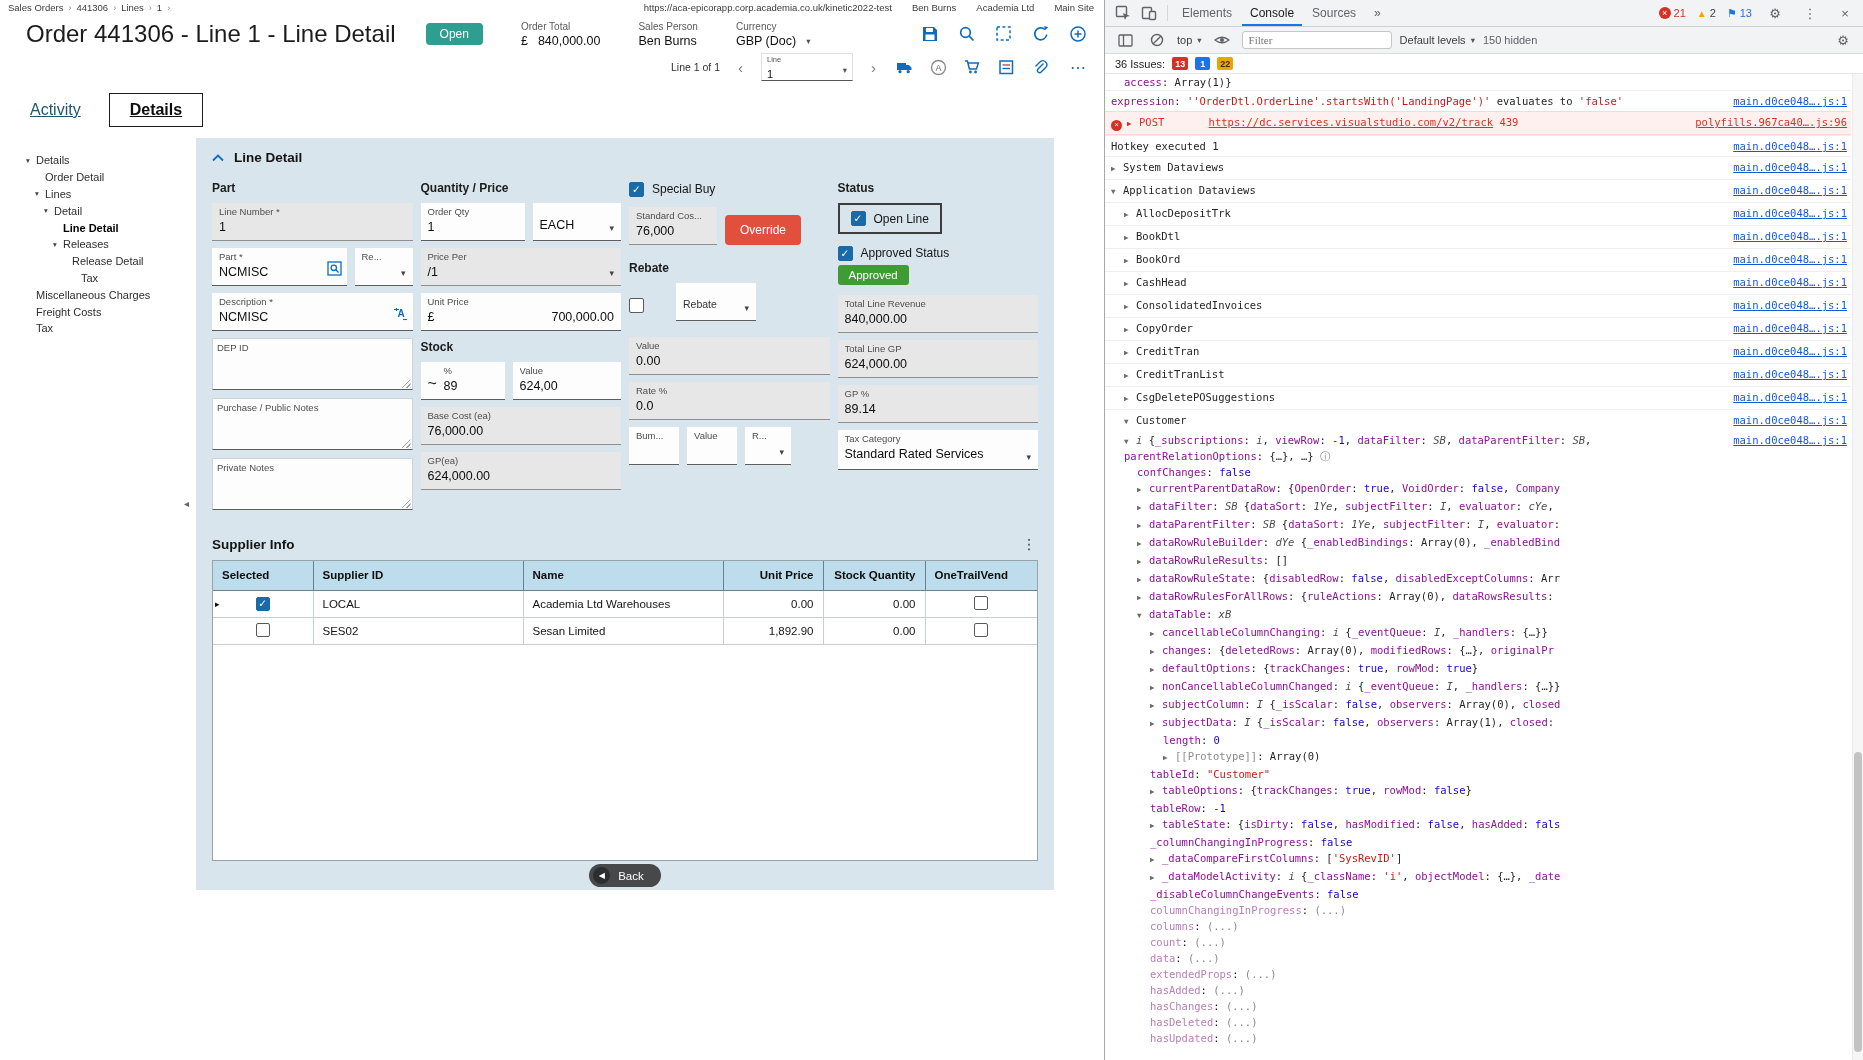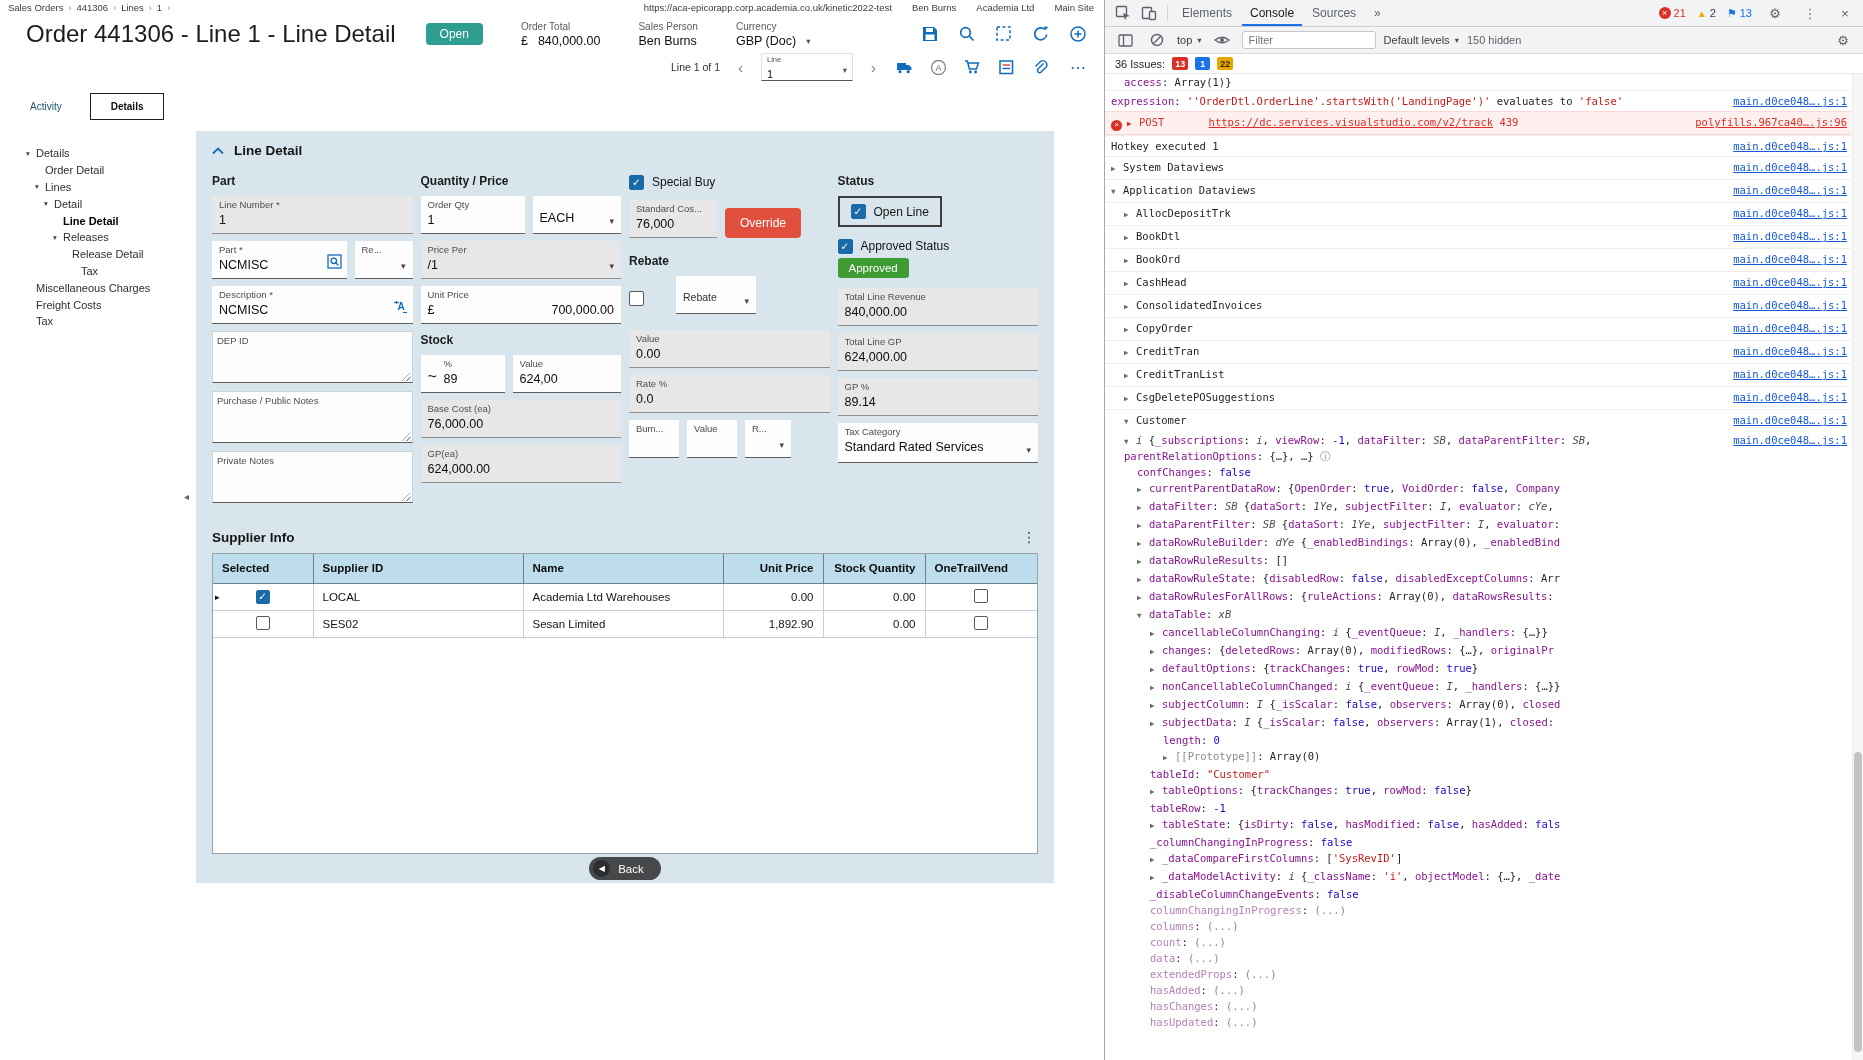--- a/index.html
+++ b/index.html
@@ -28,21 +28,21 @@
 .hdr-row2 { display:flex; align-items:center; justify-content:flex-end; gap:14px; padding:5px 2px 2px 0; }
 .line-pos { font-size:10.5px; color:#333; }
 .nav-chev { font-size:15px; color:#7a7a7a; padding:0 4px; }
 .line-field { width:92px; height:28px; background:#fff; border:1px solid #e0e0e0; border-bottom:1.5px solid #555; position:relative; padding:1px 5px; }
 .line-field .lfl { font-size:7.5px; color:#555; display:block; }
 .line-field .lfv { font-size:11px; color:#111; }
 .line-field .ddc { position:absolute; right:5px; bottom:5px; }
 .overflow-dots { font-size:16px; color:#0f6cbd; margin-left:6px; }
 
 .tabs { display:flex; align-items:center; gap:28px; padding:10px 0 9px 30px; }
-.tab { font-size:10px; color:#1f566e; }
+.tab { font-size:16px; color:#1f566e;text-decoration:underline; }
 .tab.active { border:1.6px solid #1f1f1f; padding:7px 20px; font-weight:bold; color:#0d0d0d; background:#fff; }
 
 .content { flex:1; display:flex; overflow:hidden; position:relative; }
 .splitter { position:absolute; left:184px; top:362px; font-size:10px; color:#666; }
 .tree { flex:0 0 196px; padding:16px 0 0 26px; font-size:11px; color:#2e2e2e; }
 .tree-item { display:flex; align-items:center; height:16.8px; white-space:nowrap; }
 .tree-item .tl {}
 .tree-item.selected .tl { font-weight:bold; color:#000; }
 .tree-arrow { display:inline-block; width:10px; font-size:7.5px; color:#444; }
 
@@ -108,21 +108,21 @@
 .bdg { display:inline-flex; align-items:center; gap:3px; font-size:11px; }
 .bdg.err { color:#d93025; }
 .bdg.warn { color:#3c4043; }
 .bdg.flag { color:#1a73e8; }
 .eicon { font-style:normal; width:12px; height:12px; border-radius:50%; background:#d93025; color:#fff; font-size:9px; display:inline-flex; align-items:center; justify-content:center; }
 .wicon { font-style:normal; color:#f5a70a; font-size:10px; }
 .ficon2 { font-style:normal; color:#1a73e8; font-size:11px; }
 
 .dt-toolbar { flex:0 0 27px; background:#f1f3f4; border-bottom:1px solid #d9dcdf; display:flex; align-items:center; gap:8px; padding:0 8px; font-size:11px; color:#3c4043; }
 .dt-drop { display:inline-flex; align-items:center; gap:5px; color:#3c4043; }
-.filter-input { width:134px; height:18px; border:1px solid #c6c6c6; border-radius:3px; font-size:11px; padding:0 6px; color:#333; background:#fff; font-family:Liberation Sans, sans-serif; }
+.filter-input { width:150px; height:18px; border:1px solid #c6c6c6; border-radius:3px; font-size:11px; padding:0 6px; color:#333; background:#fff; font-family:Liberation Serif, serif; }
 .hidden-count { color:#5f6368; }
 
 .dt-issues { flex:0 0 20px; border-bottom:1px solid #e8e8e8; display:flex; align-items:center; gap:7px; padding:0 10px; font-size:11px; color:#202124; background:#fff; }
 .chips { display:inline-flex; align-items:center; gap:7px; }
 .chip { display:inline-flex; align-items:center; justify-content:center; min-width:15px; height:13px; padding:0 3px; border-radius:2px; color:#fff; font-size:9px; font-weight:bold; }
 
 .console { flex:1; overflow:hidden; font-family:"DejaVu Sans Mono",monospace; font-size:10.5px; padding-right:12px; }
 .cline { position:relative; line-height:14px; padding:1px 4px 1px 6px; white-space:nowrap; overflow:hidden; color:#242424; }
 .cline.sep { border-top:1px solid #eeeeee; padding-top:3px; padding-bottom:3px; }
 .cline.wrap { white-space:normal; }
@@ -677,19 +677,20 @@
       <div class="cline" style="padding-left: 45px;"><span class="carrow">▶</span><span><span class="tk-n">_dataCompareFirstColumns</span><span class="tk-p">: [</span><span class="tk-s">'SysRevID'</span><span class="tk-p">]</span></span></div>
       <div class="cline" style="padding-left: 45px;"><span class="carrow">▶</span><span><span class="tk-n">_dataModelActivity</span><span class="tk-p">: </span><span class="tk-it">i</span><span class="tk-p"> {</span><span class="tk-n">_className</span><span class="tk-p">: </span><span class="tk-s">'i'</span><span class="tk-p">, </span><span class="tk-n">objectModel</span><span class="tk-p">: {…}, </span><span class="tk-n">_date</span></span></div>
       <div class="cline" style="padding-left: 45px;"><span><span class="tk-n">_disableColumnChangeEvents</span><span class="tk-p">: </span><span class="tk-v">false</span></span></div>
       <div class="cline" style="padding-left: 45px;"><span><span class="tk-gn">columnChangingInProgress</span><span class="tk-p">: </span><span class="tk-g">(...)</span></span></div>
       <div class="cline" style="padding-left: 45px;"><span><span class="tk-gn">columns</span><span class="tk-p">: </span><span class="tk-g">(...)</span></span></div>
       <div class="cline" style="padding-left: 45px;"><span><span class="tk-gn">count</span><span class="tk-p">: </span><span class="tk-g">(...)</span></span></div>
       <div class="cline" style="padding-left: 45px;"><span><span class="tk-gn">data</span><span class="tk-p">: </span><span class="tk-g">(...)</span></span></div>
       <div class="cline" style="padding-left: 45px;"><span><span class="tk-gn">extendedProps</span><span class="tk-p">: </span><span class="tk-g">(...)</span></span></div>
       <div class="cline" style="padding-left: 45px;"><span><span class="tk-gn">hasAdded</span><span class="tk-p">: </span><span class="tk-g">(...)</span></span></div>
       <div class="cline" style="padding-left: 45px;"><span><span class="tk-gn">hasChanges</span><span class="tk-p">: </span><span class="tk-g">(...)</span></span></div>
+      <div class="cline" style="padding-left: 45px;"><span><span class="tk-gn">hasDeleted</span><span class="tk-p">: </span><span class="tk-g">(...)</span></span></div>
       <div class="cline" style="padding-left: 45px;"><span><span class="tk-gn">hasUpdated</span><span class="tk-p">: </span><span class="tk-g">(...)</span></span></div>
     </div>
 
   <div class="dt-scrollbar">
     <div class="dt-thumb"></div>
   </div>
 </div>
 
 </body></html>

